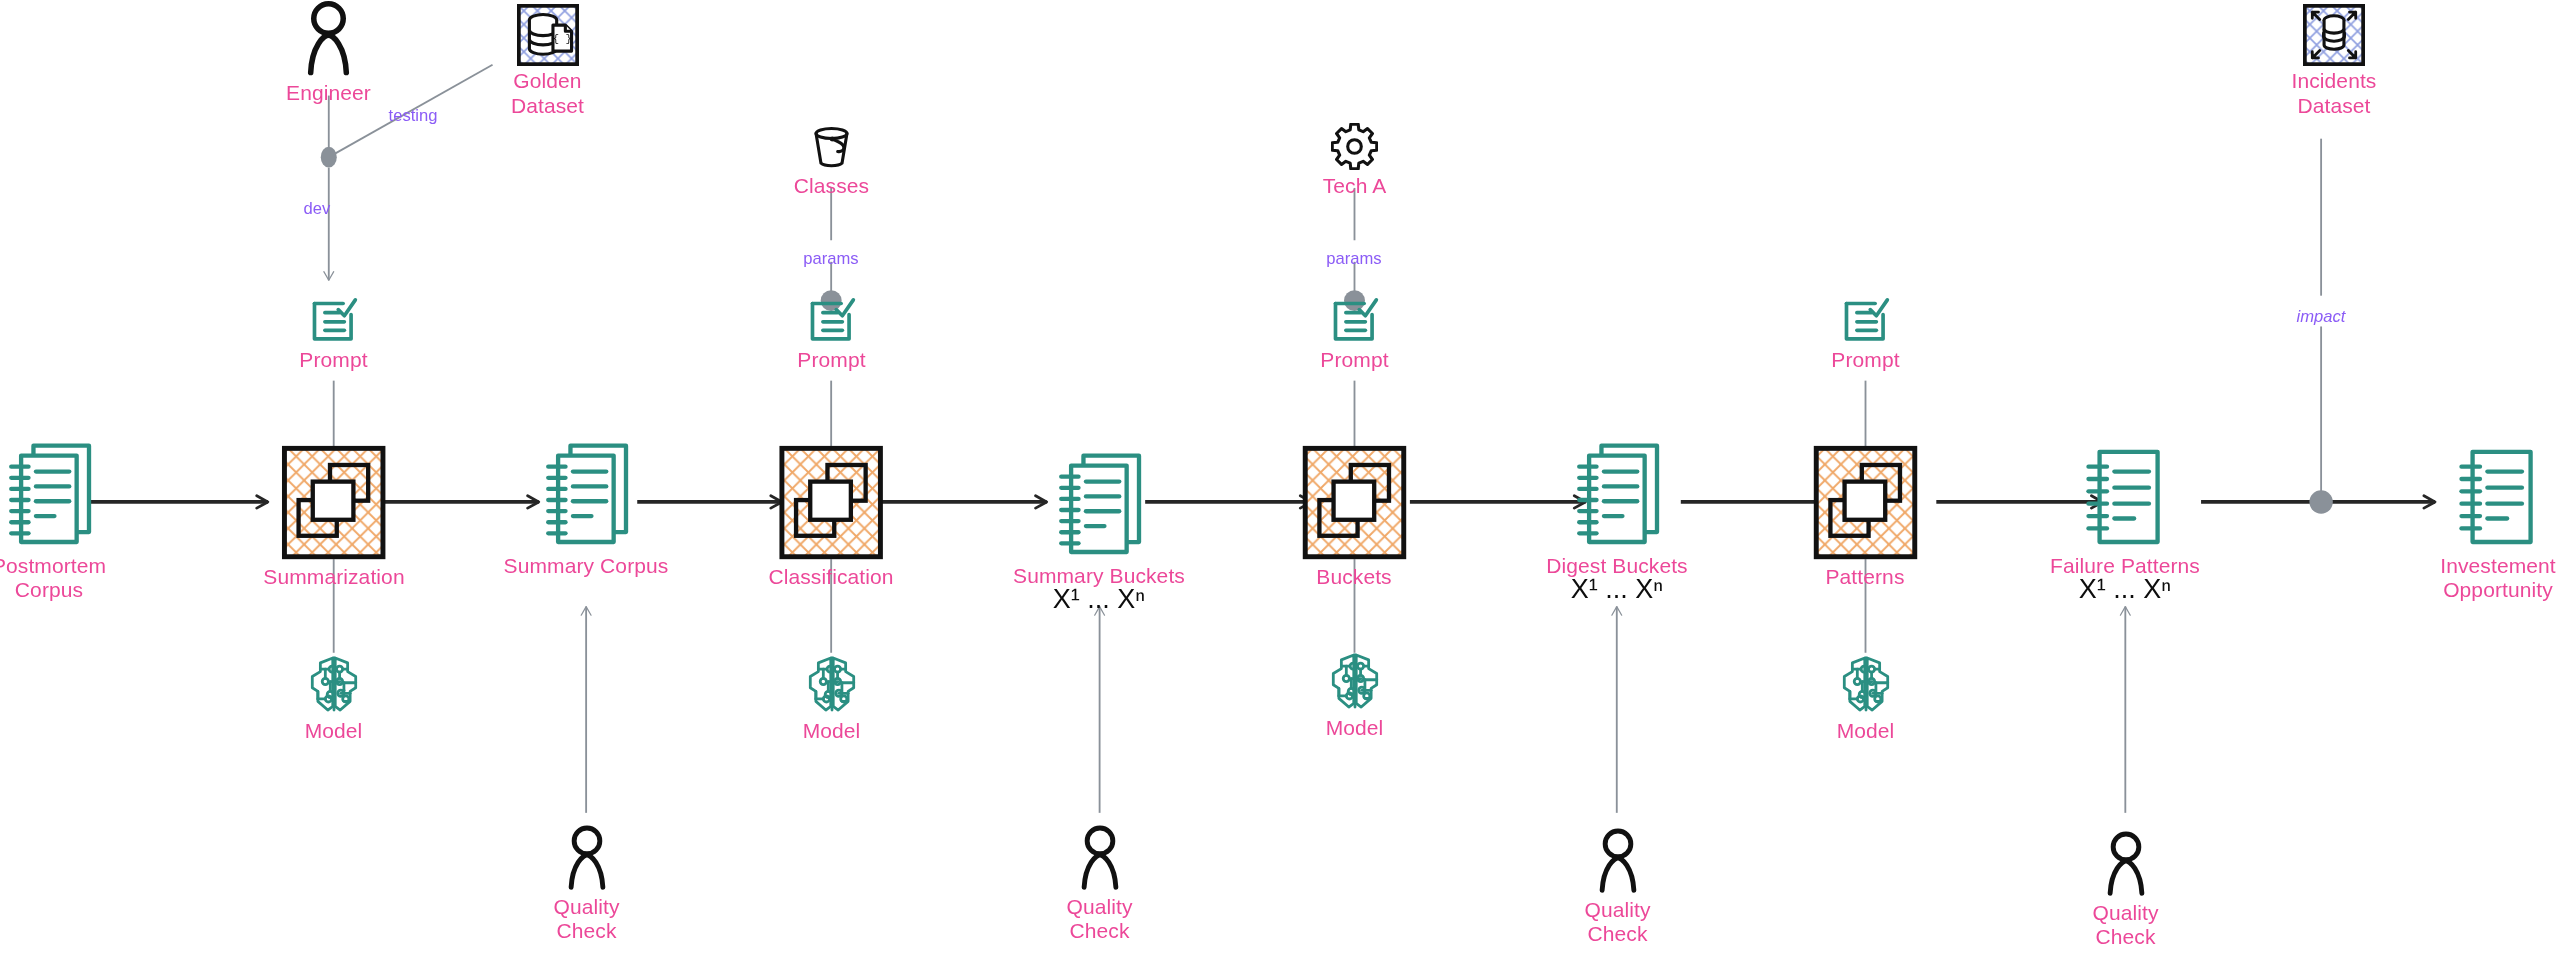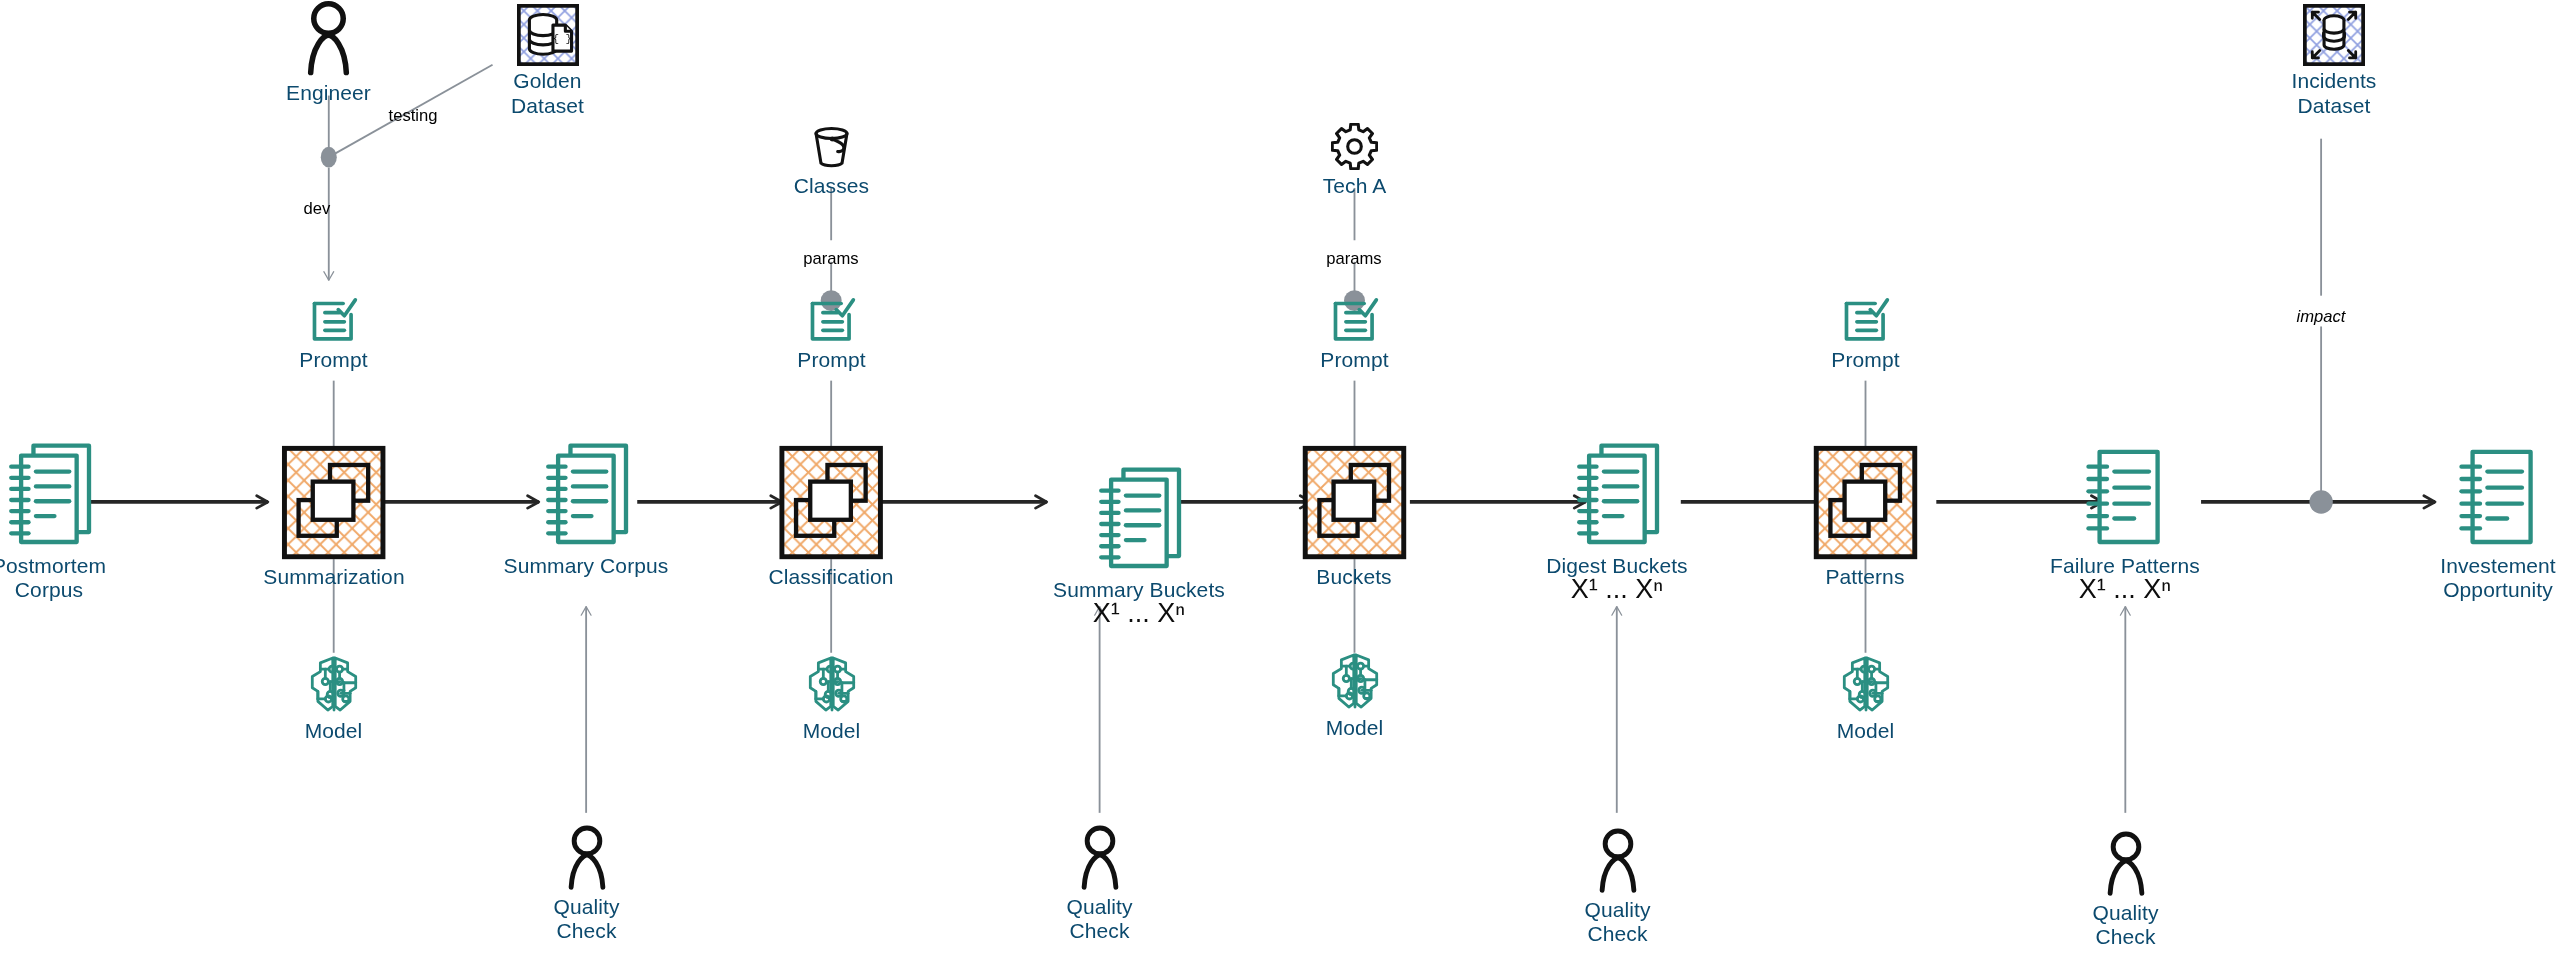--- a/index.html
+++ b/index.html
@@ -9,28 +9,28 @@
     font-family: "Liberation Sans", sans-serif;
     overflow:hidden;
   }
   #canvas { position:relative; width:2576px; height:978px; }
 
   svg.edges { position:absolute; inset:0; width:2576px; height:978px; pointer-events:none; }
 
   .node { position:absolute; display:flex; flex-direction:column; align-items:center; }
   .node .ico { display:block; }
   .node .lbl {
-    margin-top:3.7px; text-align:center; color:#0c4a6e;
+    margin-top:3.7px; text-align:center; color:#ec4899;
     font-size:21px; line-height:24.6px; white-space:pre-line; letter-spacing:0.1px;
   }
   .node .sub {
     text-align:center; color:#0d0d0d; font-size:27px; line-height:23.4px;
   }
   .edge-label {
-    position:absolute; color:#000000; font-size:16.6px; line-height:18.5px;
+    position:absolute; color:#8b5cf6; font-size:16.6px; line-height:18.5px;
     text-align:center; transform:translate(-50%,-50%); white-space:nowrap;
   }
 </style>
 </head>
 <body>
 
 <div id="canvas">
 
   <svg class="edges" viewBox="0 0 4184 1588">
     <defs>
@@ -310,21 +310,21 @@
           <path d="M58,120 L88,120"></path>
       </g>
     </svg>
     <div class="lbl">Summary Corpus</div>
   </div>
 
   <div class="node" style="left:745px; top:561px; width:172px;">
     <div class="lbl">Classification</div>
   </div>
 
-  <div class="node" style="left:1013px; top:466px; width:172px;margin-left:40px;">
+  <div class="node" style="left:1013px; top:452px; width:172px;">
     <svg class="ico" width="99" height="108" viewBox="0 0 160 175">
       <g fill="#fff" stroke="#2b8f82" stroke-width="7" stroke-linejoin="round">
         <rect x="54" y="6" width="90" height="140"></rect>
         <rect x="34" y="22" width="90" height="140"></rect>
       </g>
       <g stroke="#2b8f82" stroke-width="7" stroke-linecap="round">
         <path d="M18,40 L46,40"></path>
           <path d="M18,58 L46,58"></path>
           <path d="M18,76 L46,76"></path>
         <path d="M18,94 L46,94"></path>

